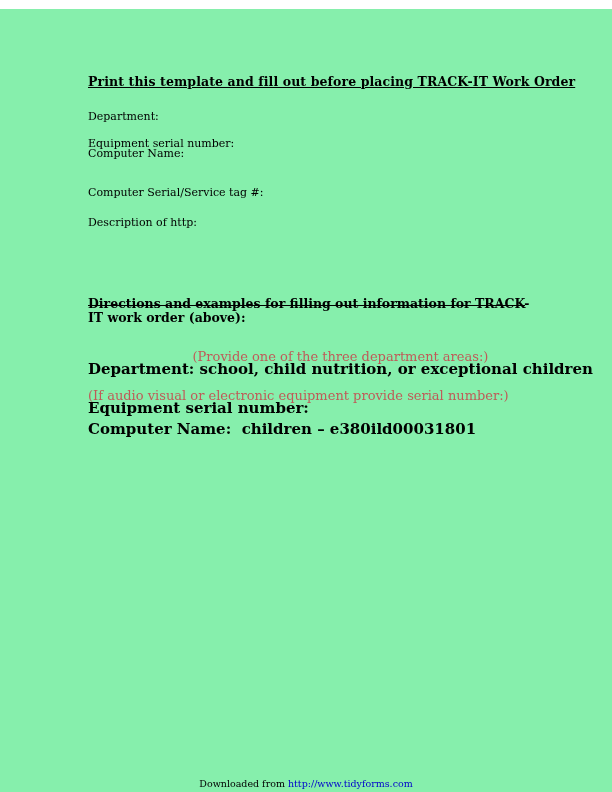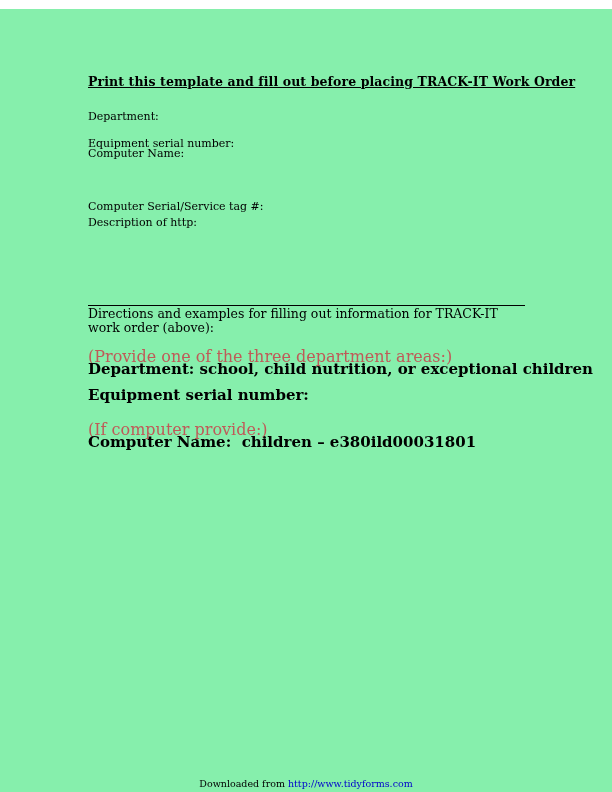--- a/index.html
+++ b/index.html
@@ -33,33 +33,34 @@
     line-height: 13px;
     white-space: nowrap;
   }
   .rule {
     top: 296px;
     width: 437px;
     height: 0;
     border-top: 1.4px solid #000000;
   }
   .heading {
-    top: 298px;
+    top: 288px;
     margin: 0;
     width: 442px;
     font-size: 12.5px;
-    font-weight: 400;
+    font-weight: 700;
     line-height: 13.5px;
   }
   .section { line-height: 13px; }
   .hint {
-    font-size: 16px;
+    font-size: 13px;
     line-height: 13px;
     color: var(--hint-red, #bf5a58);
     white-space: pre-wrap;
+    text-align: center;
   }
   .example {
     font-size: 15px;
     line-height: 13px;
     font-weight: 700;
     white-space: pre-wrap;
   }
   .footer {
     position: absolute;
     top: 769px;
@@ -78,38 +79,38 @@
 </head>
 <body>
 
 <div class="page">
 
   <h1 class="abs title">Print this template and fill out before placing TRACK-IT Work Order</h1>
 
   <div class="abs field-label" style="top:101px">Department:</div>
   <div class="abs field-label" style="top:128px">Equipment serial number:</div>
   <div class="abs field-label" style="top:138px">Computer Name:</div>
-  <div class="abs field-label" style="top:191px">Computer Serial/Service tag #:</div>
+  <div class="abs field-label" style="top:177px">Computer Serial/Service tag #:</div>
   <div class="abs field-label" style="top:207px">Description of http:</div>
 
   <div class="abs rule"></div>
 
   <h2 class="abs heading">Directions and examples for filling out information for TRACK-IT work order (above):</h2>
 
   <div class="abs section" style="top:341px">
     <div class="hint">(Provide one of the three department areas:)</div>
     <div class="example">Department: school, child nutrition, or exceptional children</div>
   </div>
 
   <div class="abs section" style="top:380px">
+    <div class="hint">(If audio visual or electronic equipment provide serial number:)</div>
     <div class="example">Equipment serial number:</div>
   </div>
 
   <div class="abs section" style="top:414px">
-    <div class="hint">(If computer provide:)</div>
     <div class="example">Computer Name:  children – e380ild00031801</div>
   </div>
 
   <div class="abs section" style="top:464px">
   </div>
 
   <div class="footer"><span>Downloaded from </span><a>http://www.tidyforms.com</a></div>
 
 </div>
 

